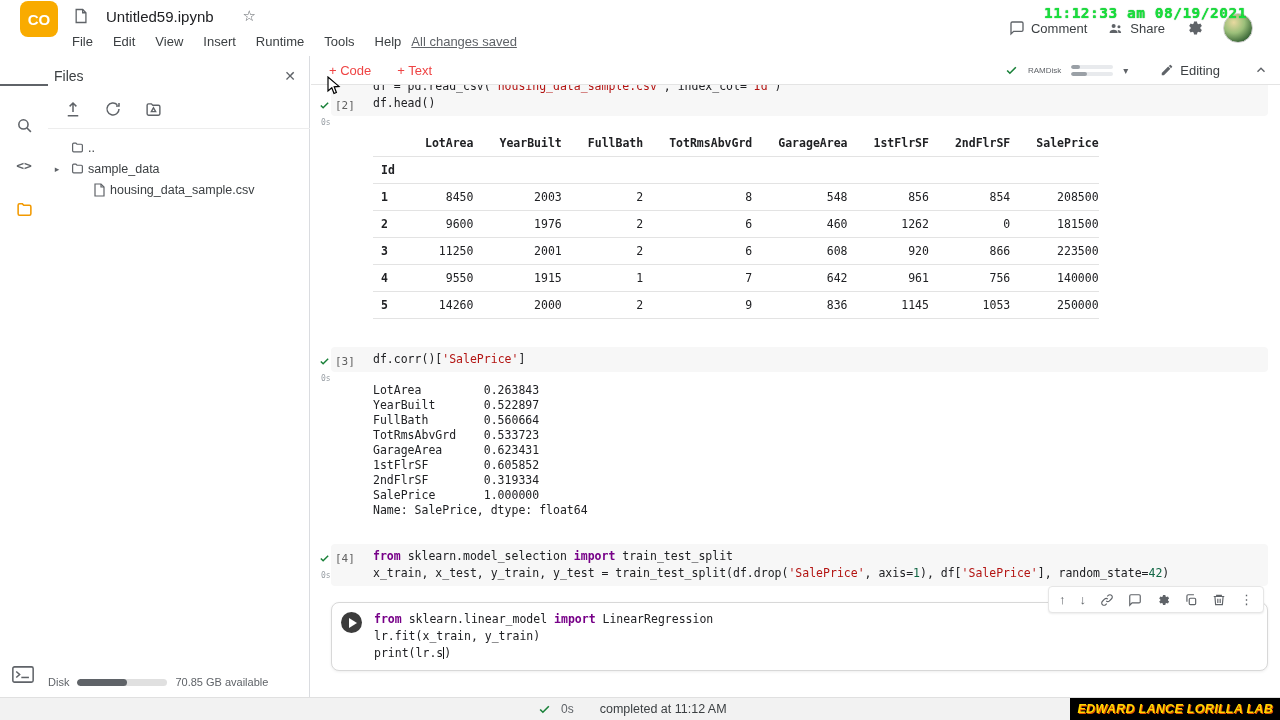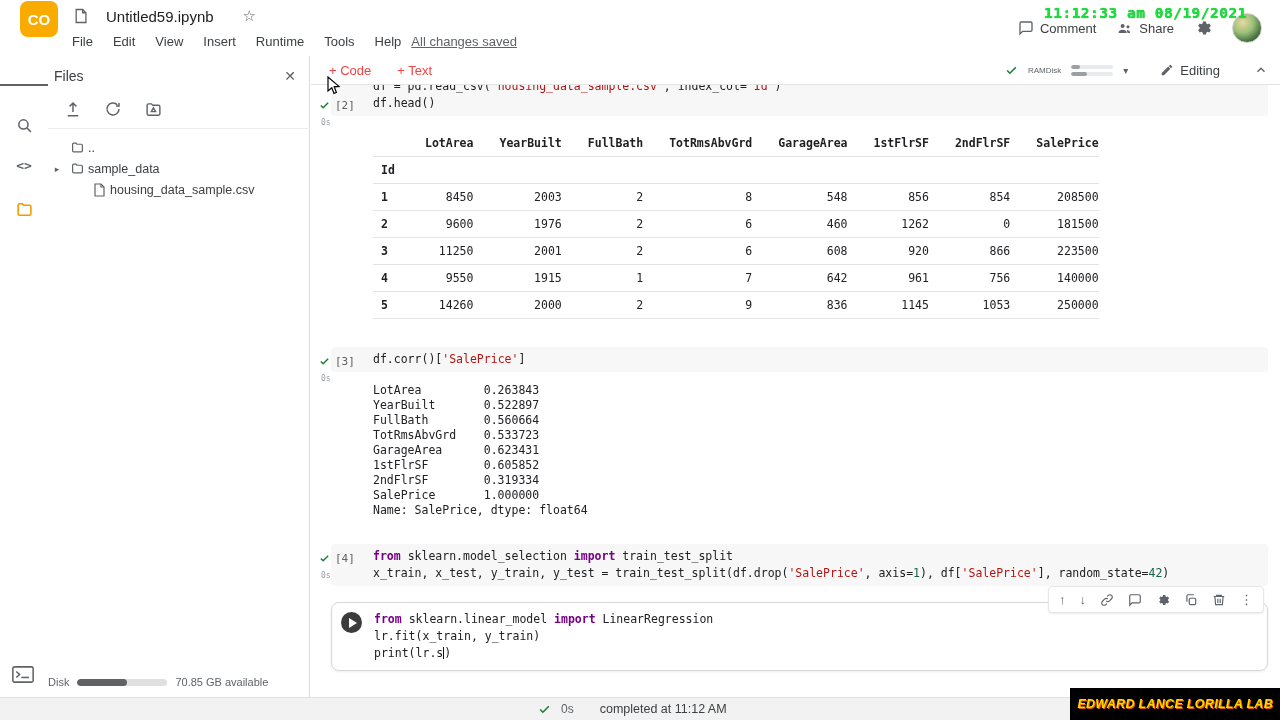--- a/index.html
+++ b/index.html
@@ -11,21 +11,21 @@
   
   .header{position:absolute;left:0;top:0;width:1280px;height:56px;background:#fff;z-index:40}
   .logo{position:absolute;left:20px;top:1px;width:38px;height:36px;background:#f9ab00;border-radius:8px;
         display:flex;align-items:center;justify-content:center;color:#fff;font-weight:bold;font-size:15px}
   .title-row{position:absolute;left:74px;top:5px;height:22px;display:flex;align-items:center;gap:19px}
   .nb-title{font-size:15px;color:#202124}
   .star{color:#5f6368;font-size:15px;margin-left:10px}
   .menu-row{position:absolute;left:62px;top:30px;height:22px;display:flex;align-items:center}
   .menu-item{padding:0 10px;font-size:13px;color:#3c4043;cursor:default}
   .autosave{font-size:13px;color:#5f6368;text-decoration:underline}
-  .header-actions{position:absolute;right:18px;top:13px;display:flex;align-items:center;gap:20px}
+  .header-actions{position:absolute;right:27px;top:13px;display:flex;align-items:center;gap:20px}
   .h-act{display:flex;align-items:center;gap:6px;font-size:13px;color:#3c4043}
   .avatar{width:30px;height:30px;border-radius:50%;
           background:radial-gradient(circle at 35% 30%,#e8d9a0 0%,#9bbf7a 40%,#3f6b3a 75%,#23402a 100%);
           border:1px solid #d0d0d0}
   .clock{position:absolute;right:33px;top:5px;z-index:50;font-family:"DejaVu Sans Mono",monospace;
          font-weight:bold;font-size:14.5px;color:#17e13b;text-shadow:0 0 1px #0a8f1f;letter-spacing:.5px}
 
   
   .toolbar{position:absolute;left:311px;top:56px;width:969px;height:29px;background:#fff;
            border-bottom:1px solid #e4e4e4;z-index:30;display:flex;align-items:center;padding:0 12px 0 18px}
@@ -90,21 +90,21 @@
   .cell-toolbar{position:absolute;top:-16px;right:16px;height:27px;display:flex;align-items:center;gap:14px;
                 background:#fff;border:1px solid #e6e6e6;border-radius:4px;padding:0 10px;
                 box-shadow:0 1px 2px rgba(0,0,0,.08);color:#5f6368;z-index:15}
   .ct-ic{display:flex;align-items:center;font-size:13px;color:#5f6368}
 
   
   .statusbar{position:absolute;left:0;bottom:0;width:1280px;height:23px;background:#f2f2f2;
              border-top:1px solid #e0e0e0;display:flex;align-items:center;z-index:35}
   .sb-inner{margin-left:538px;display:flex;align-items:center;gap:10px;font-size:12px;color:#5f6368}
   .sb-completed{color:#3c4043;font-size:12.5px;margin-left:16px}
-  .watermark{position:absolute;right:0;bottom:0;height:32px;min-width:205px;background:#000;z-index:45;
+  .watermark{position:absolute;right:0;bottom:0;height:22px;min-width:205px;background:#000;z-index:45;
              display:flex;align-items:center;justify-content:center;padding:0 7px;
              color:#ffd600;font-weight:bold;font-style:italic;font-size:12.5px;letter-spacing:.3px;
              text-shadow:1px 1px 0 #e65100}
   .cursor-ptr{position:absolute;left:327px;top:76px;z-index:60}
   svg{display:block}
 </style>
 </head>
 <body>
 
 <div class="app">

